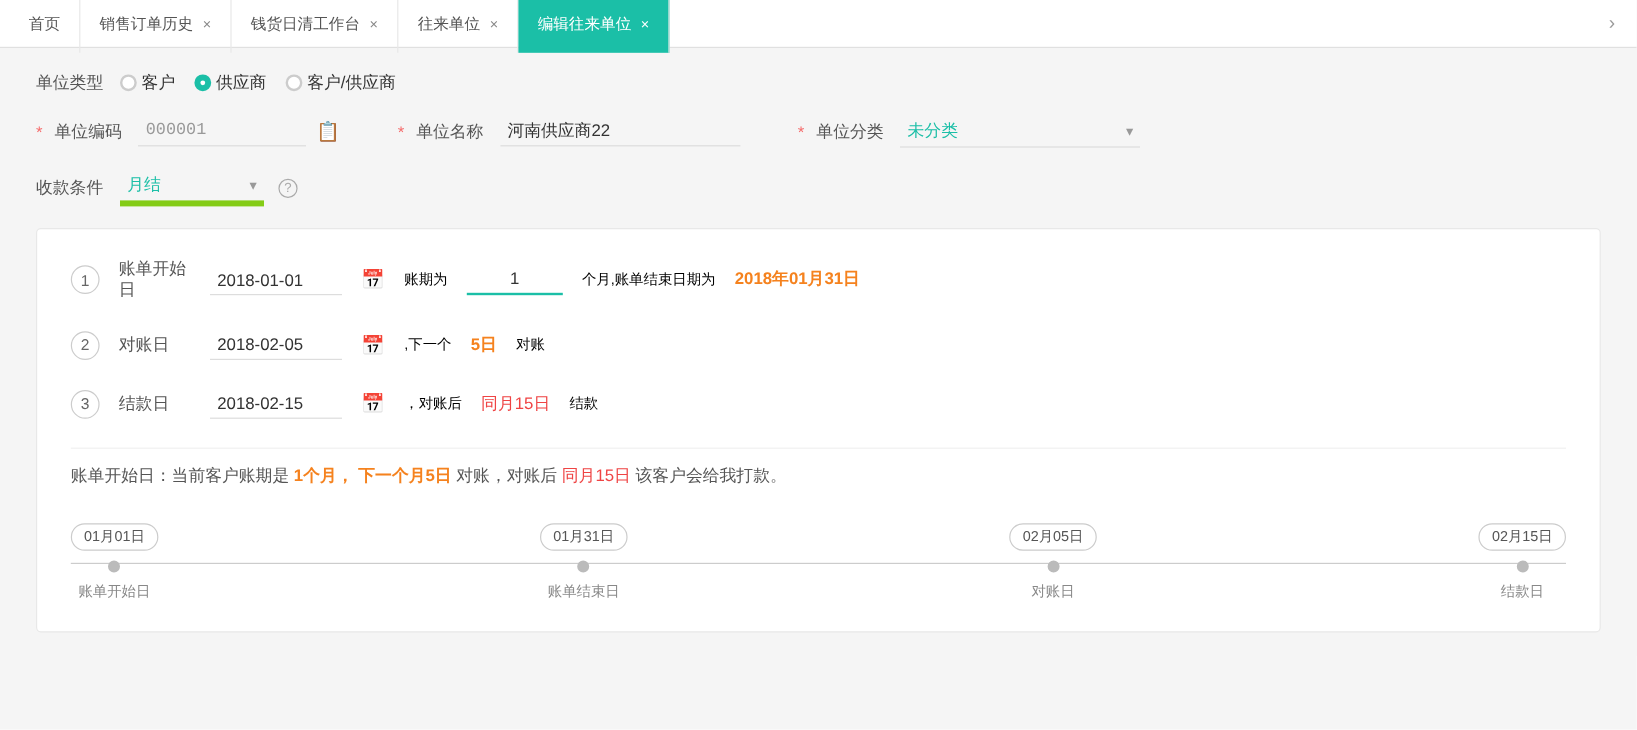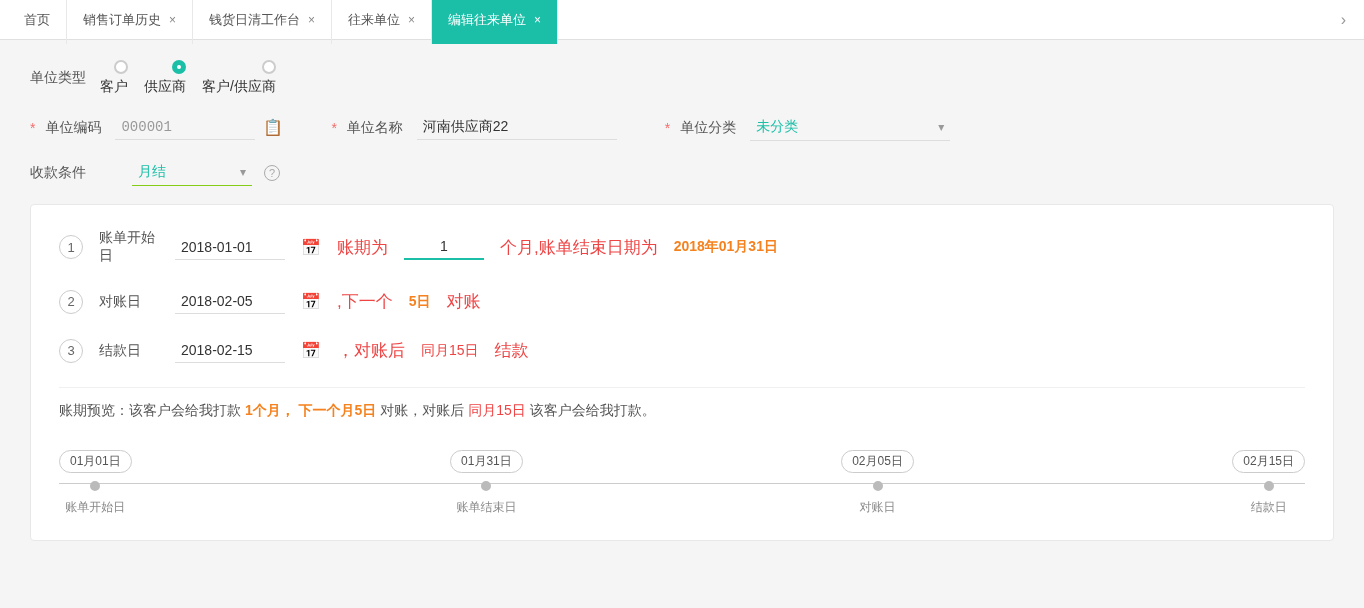--- a/index.html
+++ b/index.html
@@ -67,24 +67,23 @@
       color: #f56c6c;
       margin-right: 2px;
     }
     .radio-group {
       display: flex;
       align-items: center;
       gap: 16px;
     }
     .radio-item {
       display: flex;
-      align-items: flex-end;
+      align-items: center;
       gap: 4px;
       cursor: pointer;
-      flex-direction: column;
     }
     .radio-circle {
       width: 14px;
       height: 14px;
       border-radius: 50%;
       border: 2px solid #ccc;
       background: #fff;
     }
     .radio-circle.checked {
       border-color: #1bbfa7;
@@ -212,22 +211,22 @@
       border-bottom: 2px solid #1bbfa7;
       padding: 4px 6px;
       font-size: 14px;
       color: #333;
       background: transparent;
       outline: none;
       width: 80px;
       text-align: center;
     }
     .desc-text {
-      color: #ef4444;
-      font-size: 17px;
+      color: #000000;
+      font-size: 12px;
     }
     .highlight-orange {
       color: #f5821e;
       font-weight: bold;
       text-align: right;
     }
     .highlight-teal {
       color: #ef4444;
       font-weight: normal;
     }
@@ -352,21 +351,21 @@
       <span class="form-label">单位分类</span>
       <div class="dropdown-field">
         <span class="dropdown-value">未分类</span>
         <span class="dropdown-arrow">▾</span>
       </div>
     </div>
   </div>
 
   <div class="form-row">
     <span class="form-label">收款条件</span>
-    <div class="dropdown-field" style="border-bottom:1px solid #84cc16; min-width:120px;margin-left:32px;">
+    <div class="dropdown-field" style="border-bottom:5px solid #84cc16; min-width:120px;">
       <span class="dropdown-value">月结</span>
       <span class="dropdown-arrow">▾</span>
     </div>
     <div class="help-icon">?</div>
   </div>
 
   <div class="card-box">
 
     <div class="setting-row">
       <div class="row-num">1</div>
@@ -394,21 +393,21 @@
       <span class="row-label">结款日</span>
       <input class="date-input" value="2018-02-15" style="">
       <span class="calendar-icon">📅</span>
       <span class="desc-text">，对账后</span>
       <span class="highlight-teal">同月15日</span>
       <span class="desc-text">结款</span>
     </div>
 
     <div class="preview-section">
       <div class="preview-text">
-        <span>账期预览：该客户会给我打款</span>
+        <span>账单开始日：当前客户账期是</span>
         <span class="highlight-orange">1个月，</span>
         <span class="highlight-orange">下一个月5日</span>
         <span>对账，对账后</span>
         <span class="highlight-teal">同月15日</span>
         <span>该客户会给我打款。</span>
       </div>
 
       <div class="timeline-wrapper">
         <div class="tl-line"></div>
         <div class="tl-point">

